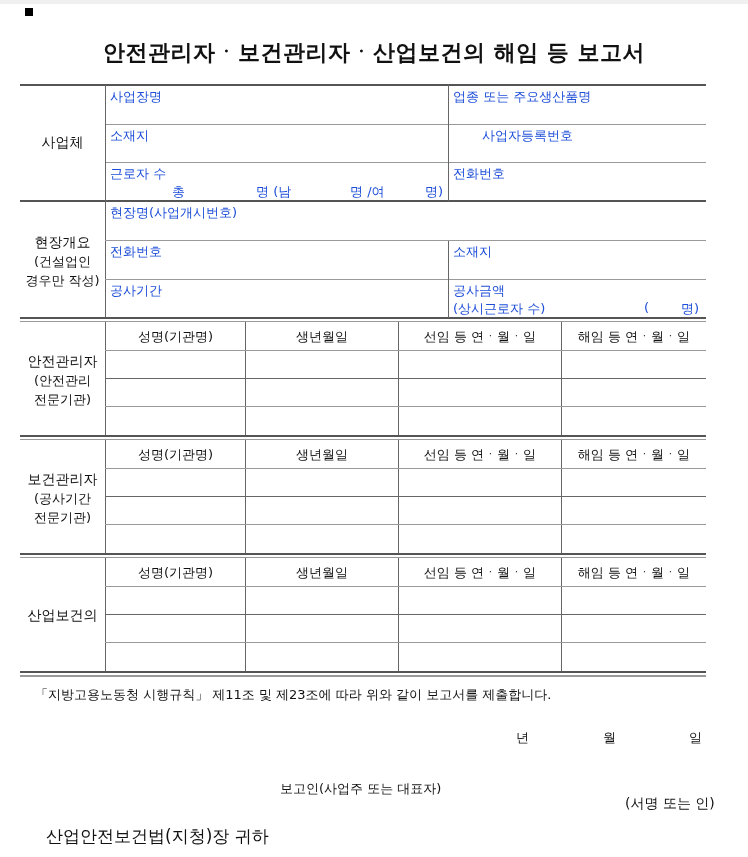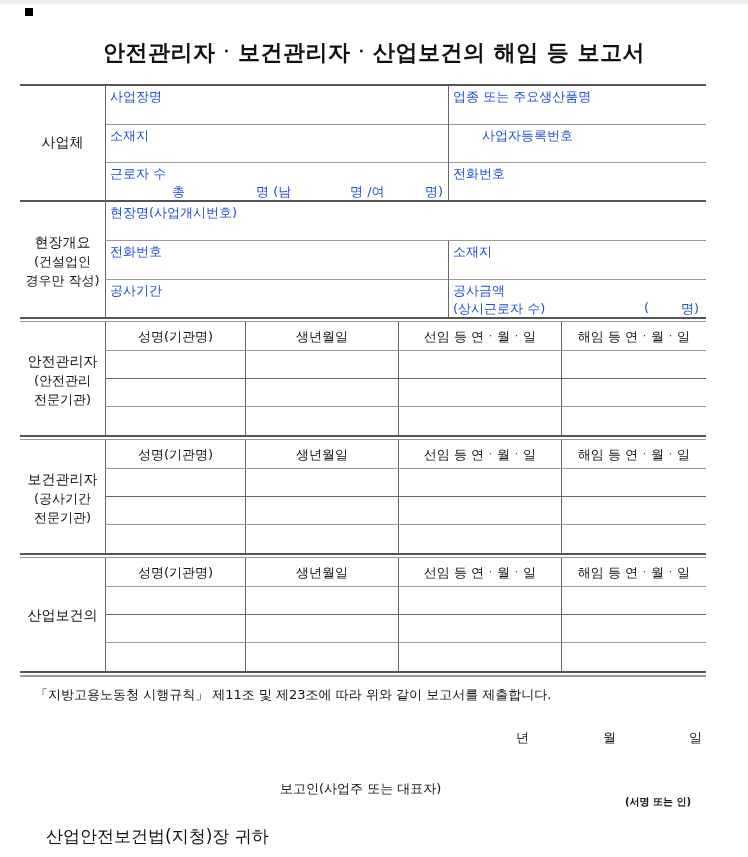--- a/index.html
+++ b/index.html
@@ -154,14 +154,14 @@
 <div class="hdr" style="left:246px; width:152px; top:564px;">생년월일</div>
 <div class="hdr" style="left:399px; width:162px; top:564px;">선임 등 연ㆍ월ㆍ일</div>
 <div class="hdr" style="left:562px; width:144px; top:564px;">해임 등 연ㆍ월ㆍ일</div>
 <div class="cell" style="left:106px; top:587px; width:600px; height:84px;"></div>
 
 <div class="foot" style="left:35px; top:686px;">「지방고용노동청 시행규칙」 제11조 및 제23조에 따라 위와 같이 보고서를 제출합니다.</div>
 <div class="foot" style="left:516px; top:729px;">년</div>
 <div class="foot" style="left:603px; top:729px;">월</div>
 <div class="foot" style="left:689px; top:729px;">일</div>
 <div class="foot" style="left:280px; top:780px;">보고인(사업주 또는 대표자)</div>
-<div class="foot" style="left:625px; top:795px; font-size:10px;font-weight:bold;">(서명 또는 인)</div>
+<div class="foot" style="left:625px; top:795px; font-size:14px;">(서명 또는 인)</div>
 <div class="foot" style="left:46px; top:825px; font-size:17px;"><span>산업안전보건법(지청)장</span> <span style="font-size:17px;">귀하</span></div>
 
 </body></html>

